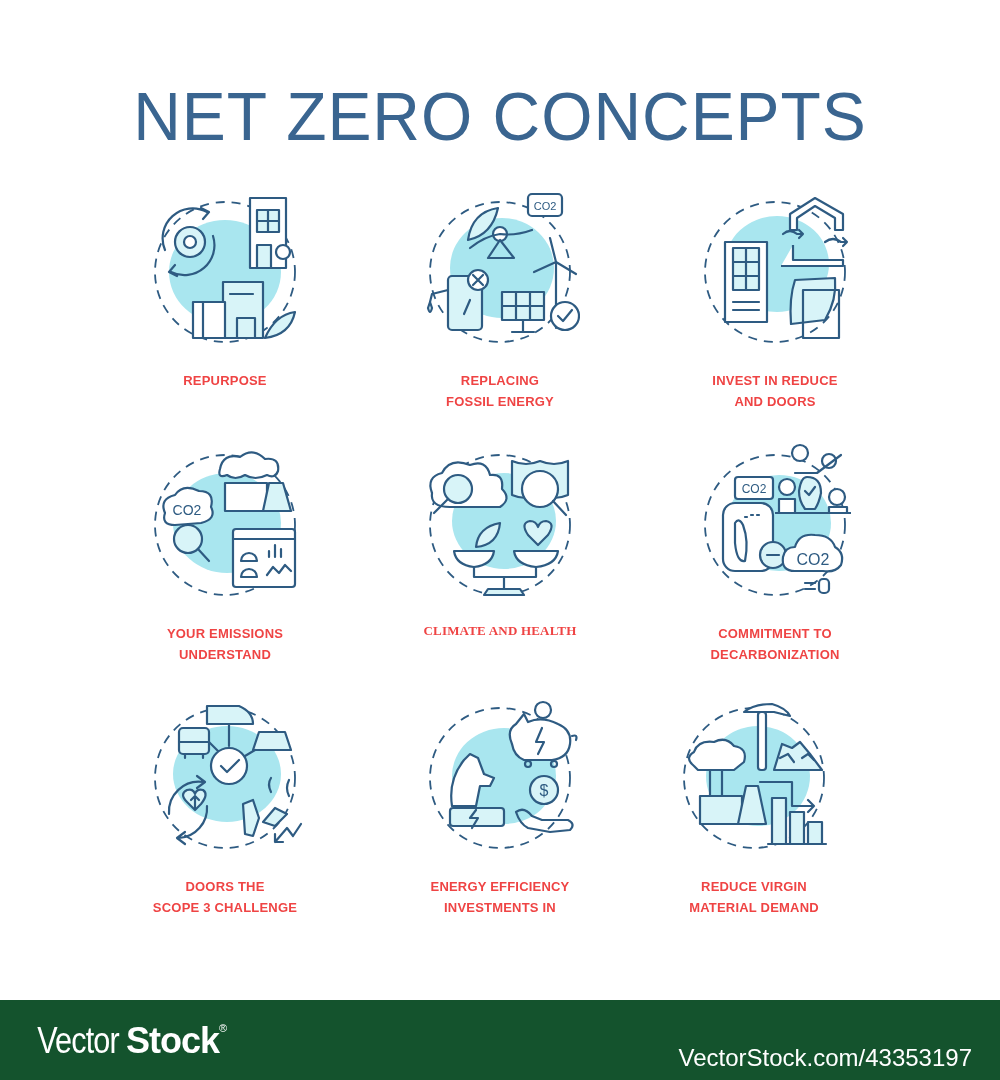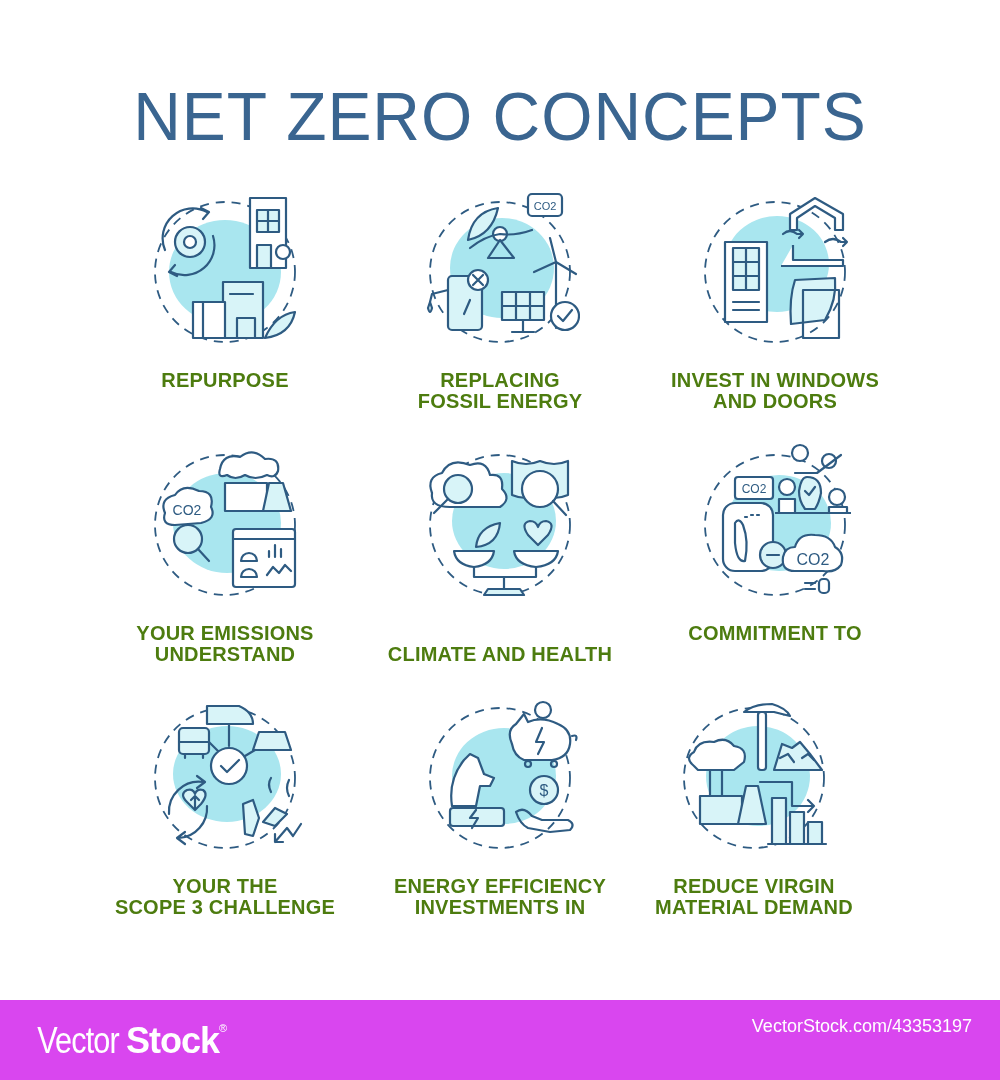--- a/index.html
+++ b/index.html
@@ -9,32 +9,32 @@
     }
     .title {
       position: absolute; top: 76px; left: 0; width: 1000px; text-align: center;
       font-family: "Liberation Sans", sans-serif; font-size: 68px; font-weight: 400;
       color: #3a6590; letter-spacing: 1px; line-height: 80px; transform: scaleX(0.97);
     }
     .grid { position: absolute; top: 190px; left: 0; width: 1000px; }
     .cell { position: absolute; width: 260px; text-align: center; }
     .cell svg { display: block; margin: 0 auto; }
     .label {
-      font-family: "Liberation Sans", sans-serif; font-weight: 700; font-size: 20px;
-      color: #4d7c0f; line-height: 21px; letter-spacing: 0.2px; margin-top: 20px;
+      font-family: "Liberation Sans", sans-serif; font-weight: 700; font-size: 13px;
+      color: #ef4444; line-height: 21px; letter-spacing: 0.2px; margin-top: 20px;
     }
     .footer {
-      position: absolute; left: 0; top: 1000px; width: 1000px; height: 80px; background: #d946ef;
+      position: absolute; left: 0; top: 1000px; width: 1000px; height: 80px; background: #14532d;
       color: #ffffff;
     }
     .brand { position: absolute; left: 30px; top: 20px; font-size: 36px; letter-spacing: -1px; }
     .brand .light { font-weight: 400; font-family: "Liberation Sans", sans-serif; transform: scaleX(.85); display:inline-block; }
     .brand .bold { font-weight: 700; }
     .brand sup { font-size: 11px; vertical-align: top; position: relative; top: 2px; }
-    .ref { position: absolute; right: 28px; top: 16px; font-size: 18px; }
+    .ref { position: absolute; right: 28px; top: 44px; font-size: 24px; }
     .st { fill: none; stroke: #2e5b82; stroke-width: 2.2; stroke-linecap: round; stroke-linejoin: round; }
     .fl { fill: #d8f4f8; stroke: #2e5b82; stroke-width: 2.2; stroke-linejoin: round; }
     .wf { fill: #ffffff; stroke: #2e5b82; stroke-width: 2.2; stroke-linejoin: round; }
     .dash { fill: none; stroke: #2e5b82; stroke-width: 1.8; stroke-dasharray: 9 7; }
     .blob { fill: #a9e6ef; }
   </style>
 </head>
 <body>
 
 <div class="title">NET ZERO CONCEPTS</div>
@@ -96,21 +96,21 @@
       <path class="wf" d="M95 40 V24 L120 8 L148 24 V40 H140 V28 L120 16 L102 28 V40 Z"></path>
       <path class="st" d="M88 44 Q95 38 102 44 L108 44 M104 40 L108 44 L104 48 M130 52 Q138 46 146 52 L152 52 M148 48 L152 52 L148 56"></path>
       <rect class="wf" x="30" y="52" width="42" height="80"></rect>
       <rect class="fl" x="38" y="58" width="26" height="42"></rect>
       <path class="st" d="M51 58 V100 M38 72 H64 M38 86 H64 M38 112 H64 M38 120 H64"></path>
       <path class="wf" d="M98 55 V70 H148 V76 H86"></path>
       <path class="fl" d="M100 90 L140 88 Q142 110 130 130 L96 134 Q94 108 100 90 Z"></path>
       <rect class="st" x="108" y="100" width="36" height="48"></rect>
     </svg>
     <div class="label">
-      <div>INVEST IN WINDOWS</div>
+      <div>INVEST IN REDUCE</div>
       <div>AND DOORS</div>
     </div>
   </div>
 
   <div class="cell" style="left:95px; top:253px;">
     <svg width="160" height="160" viewBox="0 0 160 160">
       <ellipse class="blob" cx="82" cy="80" rx="54" ry="50"></ellipse>
       <circle class="dash" cx="80" cy="82" r="70"></circle>
       <path class="wf" d="M75 26 Q78 10 95 14 Q108 4 120 16 Q135 14 133 28 Q130 36 122 32 Q110 38 100 32 Q90 38 82 32 Q72 36 75 26 Z"></path>
       <rect class="wf" x="80" y="40" width="42" height="28"></rect>
@@ -138,21 +138,21 @@
       <path class="fl" d="M92 18 Q106 24 120 18 Q134 24 148 18 V52 Q134 58 120 52 Q106 58 92 52 Z"></path>
       <circle class="wf" cx="120" cy="46" r="18"></circle>
       <path class="st" d="M133 58 L146 72"></path>
       <path class="fl" d="M56 104 Q58 84 80 80 Q78 102 56 104 Z"></path>
       <path class="fl" d="M108 92 Q100 80 110 78 Q116 78 118 84 Q120 78 126 78 Q136 80 128 92 L118 102 Z"></path>
       <path class="wf" d="M34 108 H74 Q72 122 54 124 Q36 122 34 108 Z"></path>
       <path class="wf" d="M94 108 H138 Q136 122 116 124 Q96 122 94 108 Z"></path>
       <path class="st" d="M54 124 V134 H116 V124 M84 134 V146"></path>
       <path class="fl" d="M68 146 H100 L104 152 H64 Z"></path>
     </svg>
-    <div class="label" style="margin-top:41px;">
+    <div class="label" style="margin-top:17px;font-family:Liberation Serif, serif;">
       <div>CLIMATE AND HEALTH</div>
     </div>
   </div>
 
   <div class="cell" style="left:645px; top:253px;">
     <svg width="160" height="160" viewBox="0 0 160 160">
       <ellipse class="blob" cx="84" cy="80" rx="52" ry="48"></ellipse>
       <circle class="dash" cx="80" cy="82" r="70"></circle>
       <circle class="wf" cx="105" cy="10" r="8"></circle>
       <circle class="wf" cx="134" cy="18" r="7"></circle>
@@ -168,20 +168,21 @@
       <path class="st" d="M40 80 Q44 74 48 82 Q54 98 50 118 Q42 120 40 100 Z M50 74 h2 M56 72 h2 M62 72 h2"></path>
       <circle class="fl" cx="78" cy="112" r="13"></circle>
       <path class="st" d="M72 112 H84"></path>
       <path class="wf" d="M100 128 Q86 128 88 114 Q90 104 100 104 Q104 90 120 92 Q136 92 140 104 Q150 110 146 122 Q140 130 128 128 Z"></path>
       <text x="118" y="122" text-anchor="middle" font-size="16" fill="#2e5b82" font-family="Liberation Sans, sans-serif">CO2</text>
       <path class="st" d="M110 140 H120 M110 146 H120"></path>
       <rect class="st" x="124" y="136" width="10" height="14" rx="4"></rect>
     </svg>
     <div class="label">
       <div>COMMITMENT TO</div>
+      <div>DECARBONIZATION</div>
     </div>
   </div>
 
   <div class="cell" style="left:95px; top:506px;">
     <svg width="160" height="160" viewBox="0 0 160 160">
       <ellipse class="blob" cx="82" cy="78" rx="54" ry="48"></ellipse>
       <circle class="dash" cx="80" cy="82" r="70"></circle>
       <path class="fl" d="M62 10 H94 Q108 16 108 28 H62 Z"></path>
       <path class="st" d="M84 28 V50"></path>
       <rect class="fl" x="34" y="32" width="30" height="26" rx="4"></rect>
@@ -192,21 +193,21 @@
       <path class="st" d="M76 70 L82 76 L94 64"></path>
       <path class="st" d="M24 118 A30 30 0 0 1 58 86 M52 80 L60 86 L52 92 M62 110 A30 30 0 0 1 34 142 M40 148 L32 142 L40 136"></path>
       <path class="fl" d="M42 106 Q34 98 42 94 Q48 92 50 98 Q52 92 58 94 Q64 98 56 108 L50 114 Z"></path>
       <path class="st" d="M50 112 V102 M46 104 L50 100 L54 104"></path>
       <path class="fl" d="M98 108 L108 104 L114 122 L108 140 L100 138 Z"></path>
       <path class="fl" d="M118 126 L130 112 L142 118 L130 130 Z"></path>
       <path class="st" d="M126 82 Q122 88 126 96 M144 84 Q140 92 144 100"></path>
       <path class="st" d="M130 146 L142 132 L148 140 L156 128 M130 146 V138 M130 146 H138"></path>
     </svg>
     <div class="label">
-      <div>YOUR THE</div>
+      <div>DOORS THE</div>
       <div>SCOPE 3 CHALLENGE</div>
     </div>
   </div>
 
   <div class="cell" style="left:370px; top:506px;">
     <svg width="160" height="160" viewBox="0 0 160 160">
       <ellipse class="blob" cx="84" cy="80" rx="52" ry="48"></ellipse>
       <circle class="dash" cx="80" cy="82" r="70"></circle>
       <circle class="wf" cx="123" cy="14" r="8"></circle>
       <path class="wf" d="M92 48 Q86 34 96 28 L104 18 L108 26 Q122 20 138 28 Q152 34 150 48 Q148 62 132 64 L104 64 Q94 60 92 48 Z"></path>

